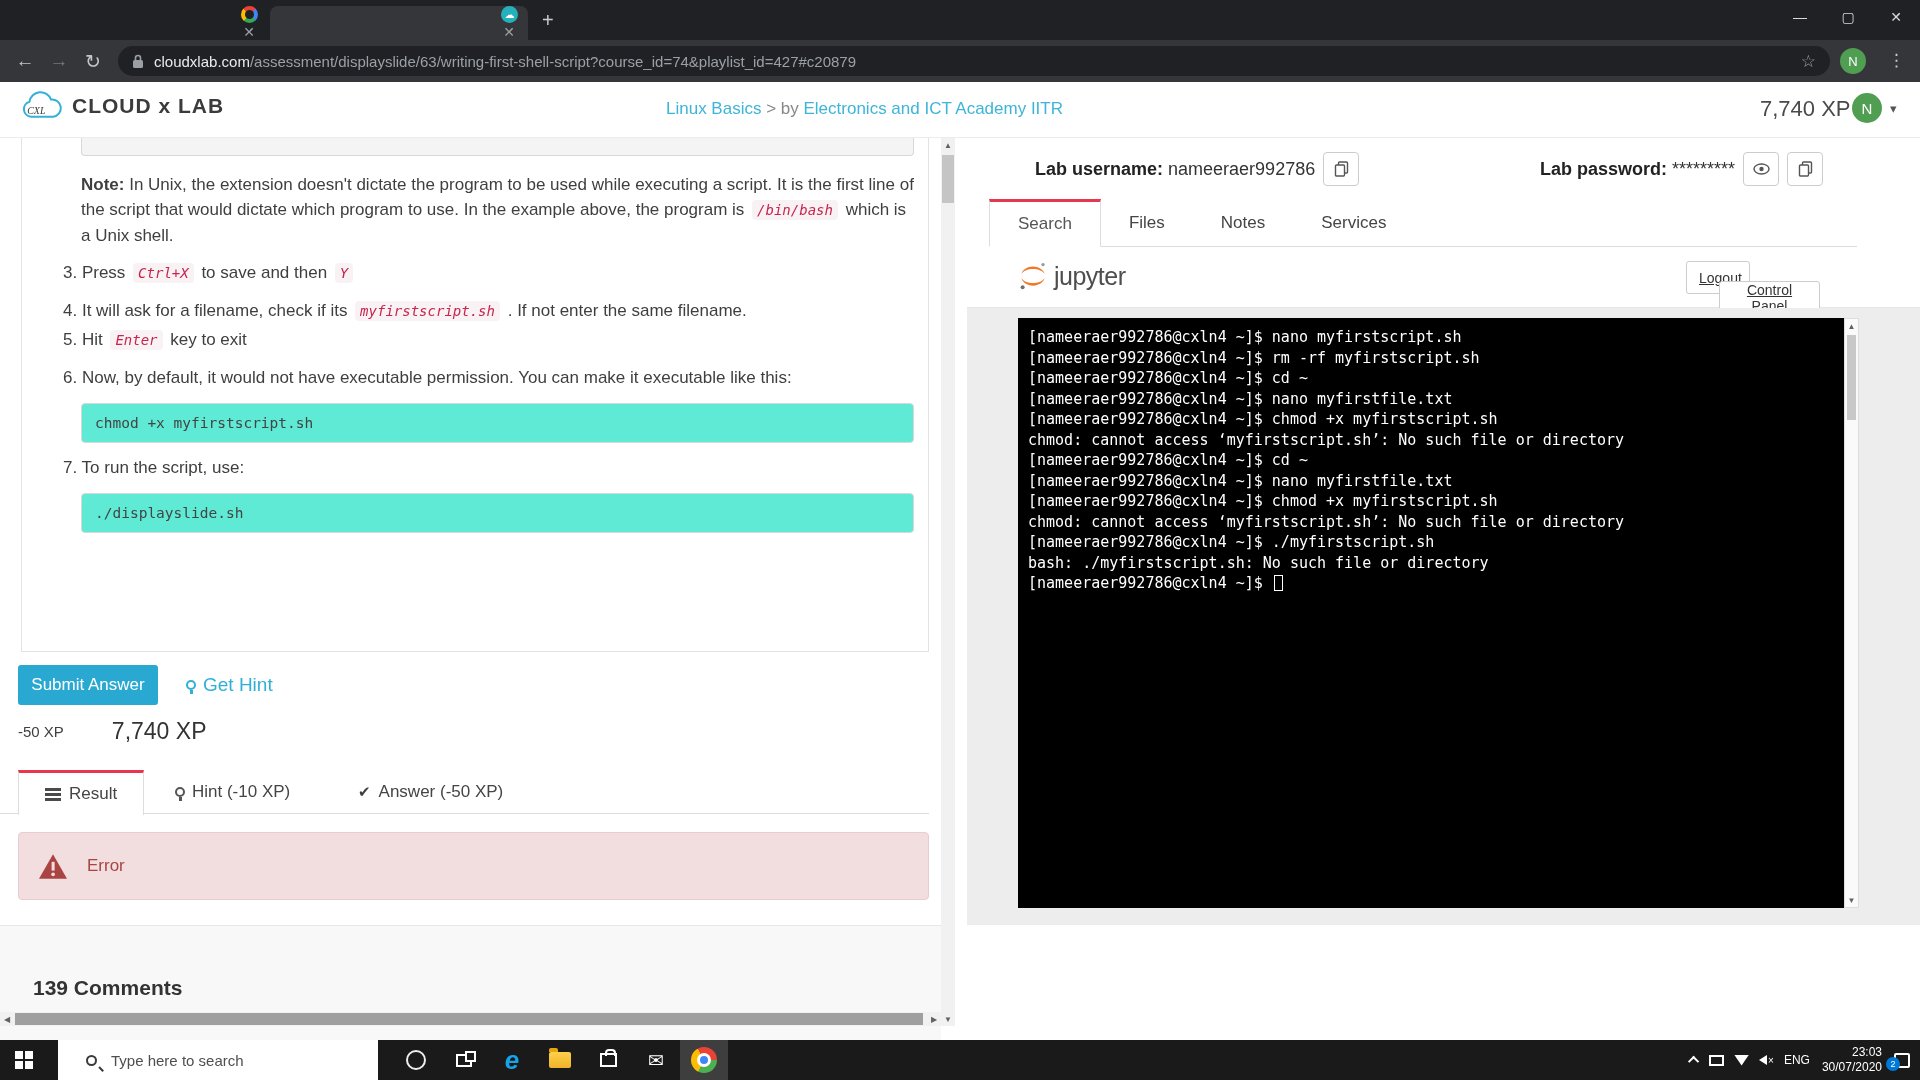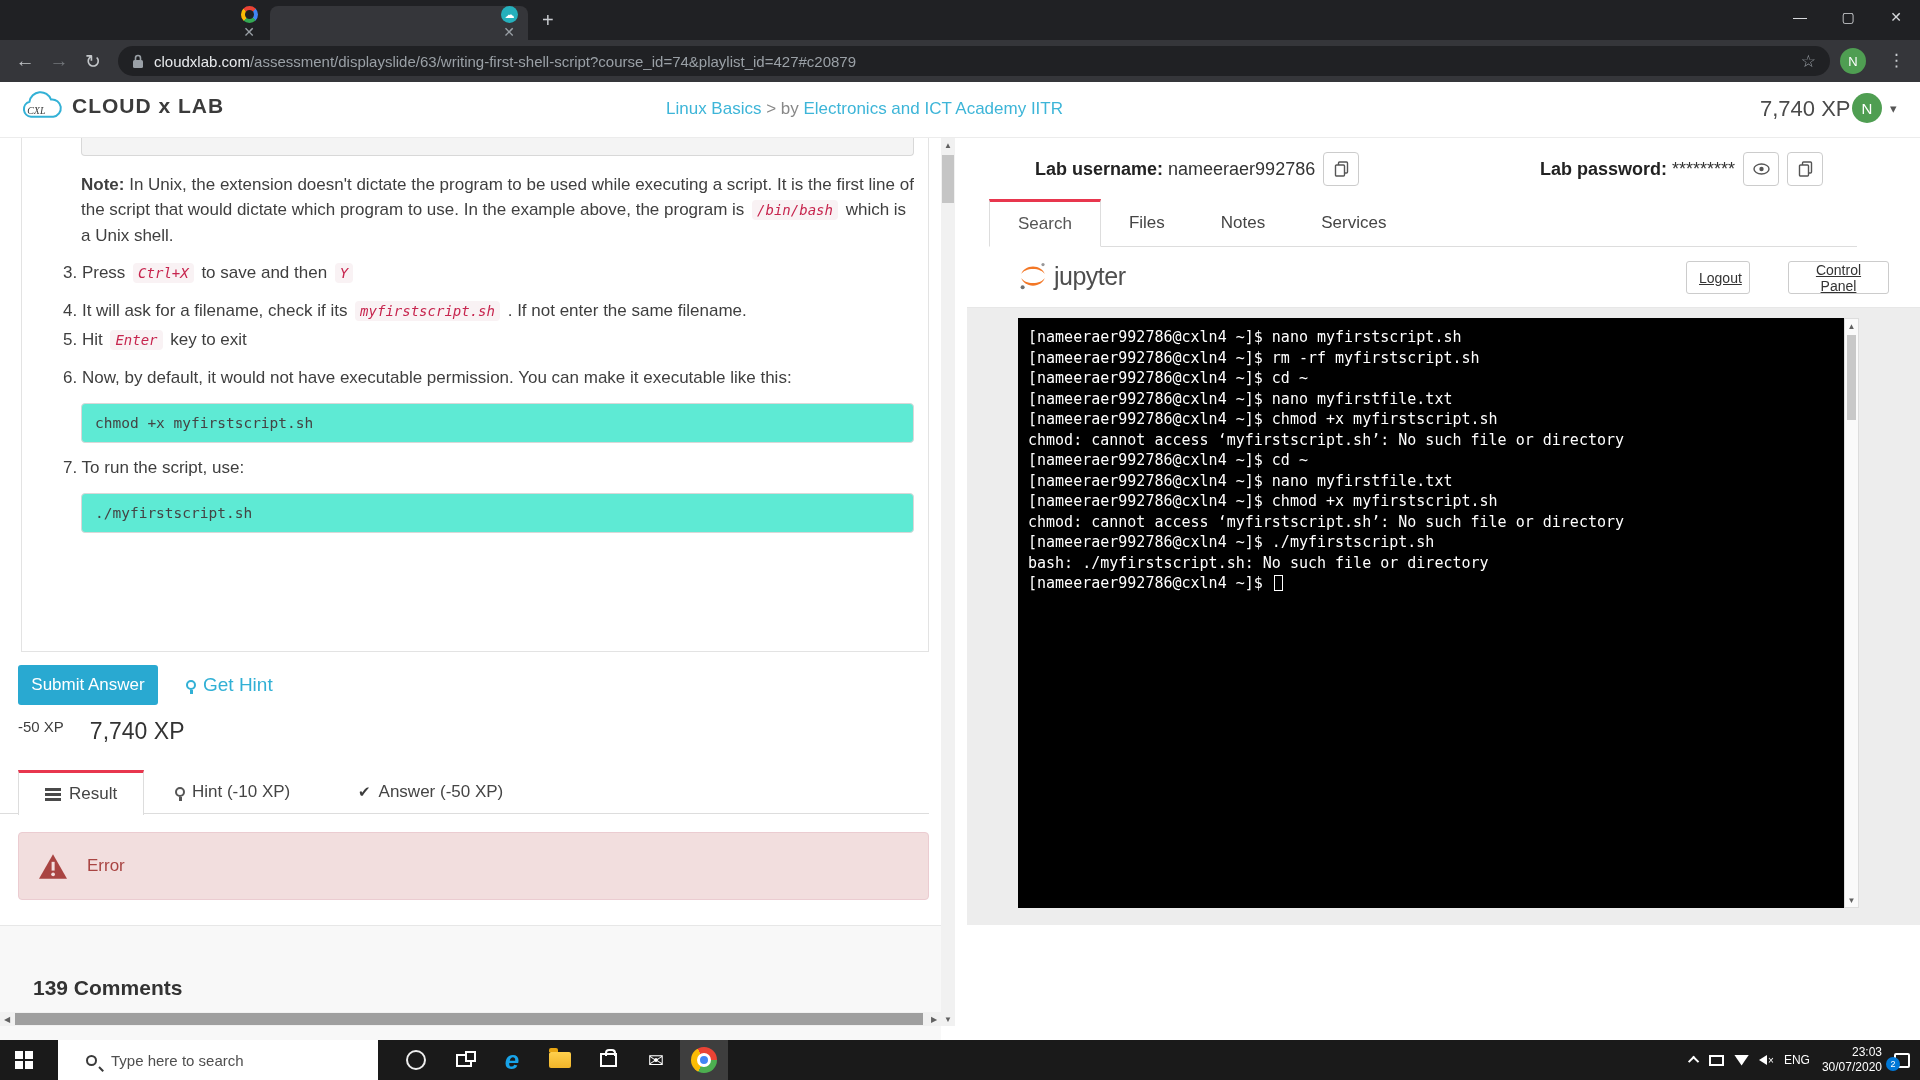--- a/index.html
+++ b/index.html
@@ -63,21 +63,21 @@
   .preblock { margin:13px 0 4px 18px; width:833px; height:40px; background:#5eead4;
               border:1px solid #d8d8d8; border-radius:4px; display:flex; align-items:center; padding-left:13px; }
   .preblock code { font-family:"DejaVu Sans Mono", monospace; font-size:14.5px; color:#444; }
   .submitrow { position:absolute; left:18px; top:527px; display:flex; align-items:center; }
   .submitbtn { width:140px; height:40px; background:#29a9d1; color:#fff; border:none; border-radius:3px;
                font-size:17px; font-family:inherit; }
   .gethint { margin-left:28px; color:#31b0d5; font-size:19px; display:flex; align-items:center; }
   .bulb { display:inline-block; width:10px; height:10px; border:2px solid currentColor; border-radius:50%;
           position:relative; margin-right:7px; }
   .bulb::after { content:""; position:absolute; left:2px; bottom:-6px; width:3px; height:4px; background:currentColor; }
-  .xprow { position:absolute; left:18px; top:580px; display:flex; align-items:flex-start; }
+  .xprow { position:absolute; left:18px; top:580px; display:flex; align-items:center;gap:22px; }
   .xpp { font-size:15px; color:#3f3f3f; }
   .xpt { font-size:23px; color:#333; margin-left:26px; }
   .rtabs { position:absolute; left:0px; top:632px; width:929px; height:44px; border-bottom:1px solid #ddd; }
   .rtab { position:absolute; top:0; height:44px; display:flex; align-items:center; font-size:17px; color:#454545; }
   .rtab.active { background:#fff; border:1px solid #ddd; border-top:3px solid #e8364e; border-bottom:none;
                  height:45px; border-radius:0; padding:0 26px; left:18px; }
   .ico-bars { width:16px; height:13px; margin-right:8px;
               background:repeating-linear-gradient(#4a4a4a 0 2.6px, transparent 2.6px 5.2px); }
   .ico-check { color:#3d3d3d; font-size:15px; margin-right:8px; }
   .errbox { position:absolute; left:18px; top:694px; width:911px; height:68px; background:#f2dede;
@@ -237,21 +237,21 @@
         <div class="cutpre"></div>
         <p class="note"><b>Note:</b><span> In Unix, the extension doesn't dictate the program to be used while executing a script. It is the first line of the script that would dictate which program to use. In the example above, the program is </span><code class="ic">/bin/bash</code><span> which is a Unix shell.</span></p>
         <ol class="steps" id="steps-list">
             <li class="step"><span>3. </span>Press <code class="ic">Ctrl+X</code> to save and then <code class="ic">Y</code></li>
             <li class="step"><span>4. </span>It will ask for a filename, check if its <code class="ic">myfirstscript.sh</code> . If not enter the same filename.</li>
             <li class="step tight"><span>5. </span>Hit <code class="ic">Enter</code> key to exit</li>
             <li class="step"><span>6. </span>Now, by default, it would not have executable permission. You can make it executable like this:<div class="preblock">
                 <code>chmod +x myfirstscript.sh</code>
               </div></li>
             <li class="step"><span>7. </span>To run the script, use:<div class="preblock">
-                <code>./myfirstscript.sh</code>
+                <code>./displayslide.sh</code>
               </div></li>
           </ol>
       </div>
     </div>
 
     <div class="submitrow">
       <button class="submitbtn">Submit Answer</button>
       <a href="#" class="gethint" style="text-decoration:none;">
           <span class="bulb"></span>
           <span>Get Hint</span>
@@ -361,21 +361,21 @@
       <div class="jupbrand">
         <svg width="30" height="30" viewBox="0 0 24 24">
           <path d="M12 17.6c-4.2 0-7.9-1.6-9.4-4 1 3.5 4.9 6.1 9.4 6.1s8.4-2.6 9.4-6.1c-1.5 2.4-5.2 4-9.4 4z" fill="#f37726"></path>
           <path d="M12 6.4c4.2 0 7.9 1.6 9.4 4-1-3.5-4.9-6.1-9.4-6.1S3.6 6.9 2.6 10.4c1.5-2.4 5.2-4 9.4-4z" fill="#f37726"></path>
           <circle cx="20" cy="2.8" r="1.3" fill="#989798"></circle>
           <circle cx="3.7" cy="21" r="1.6" fill="#6f7070"></circle>
         </svg>
         <span class="wordmark">jupyter</span>
       </div>
       <button class="jupbtn" style="left:719px; width:64px;">Logout</button>
-      <button class="jupbtn" style="left:821px; width:101px;">Control Panel</button>
+      <button class="jupbtn" style="left:752px; width:101px;margin-top:20px;">Control Panel</button>
     </div>
 
     <div class="grayzone">
       <div class="terminal" id="terminal">
           <div class="tline">[nameeraer992786@cxln4 ~]$ nano myfirstscript.sh</div>
           <div class="tline">[nameeraer992786@cxln4 ~]$ rm -rf myfirstscript.sh</div>
           <div class="tline">[nameeraer992786@cxln4 ~]$ cd ~</div>
           <div class="tline">[nameeraer992786@cxln4 ~]$ nano myfirstfile.txt</div>
           <div class="tline">[nameeraer992786@cxln4 ~]$ chmod +x myfirstscript.sh</div>
           <div class="tline">chmod: cannot access ‘myfirstscript.sh’: No such file or directory</div>

